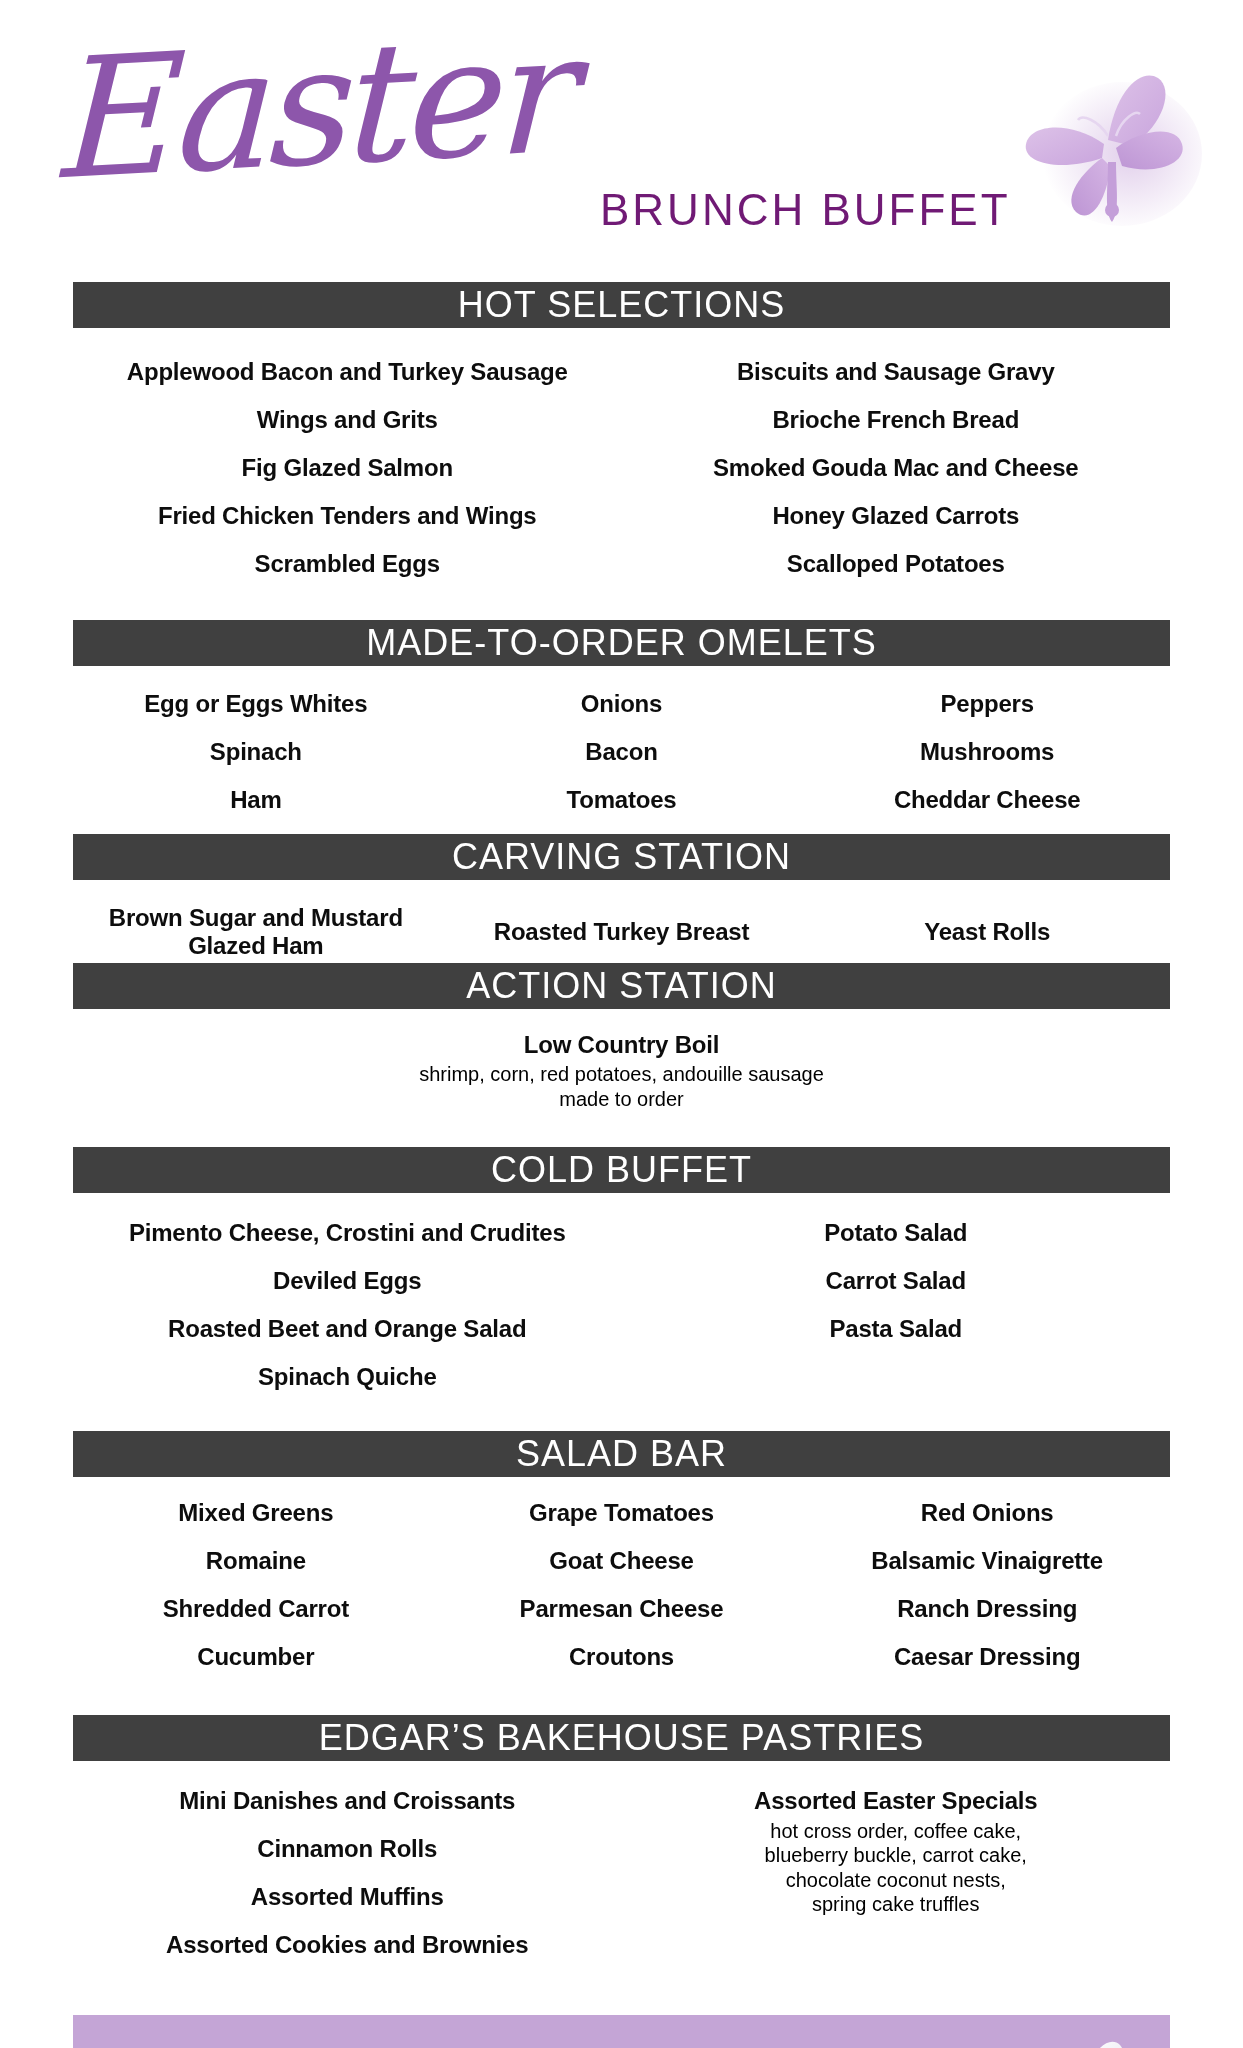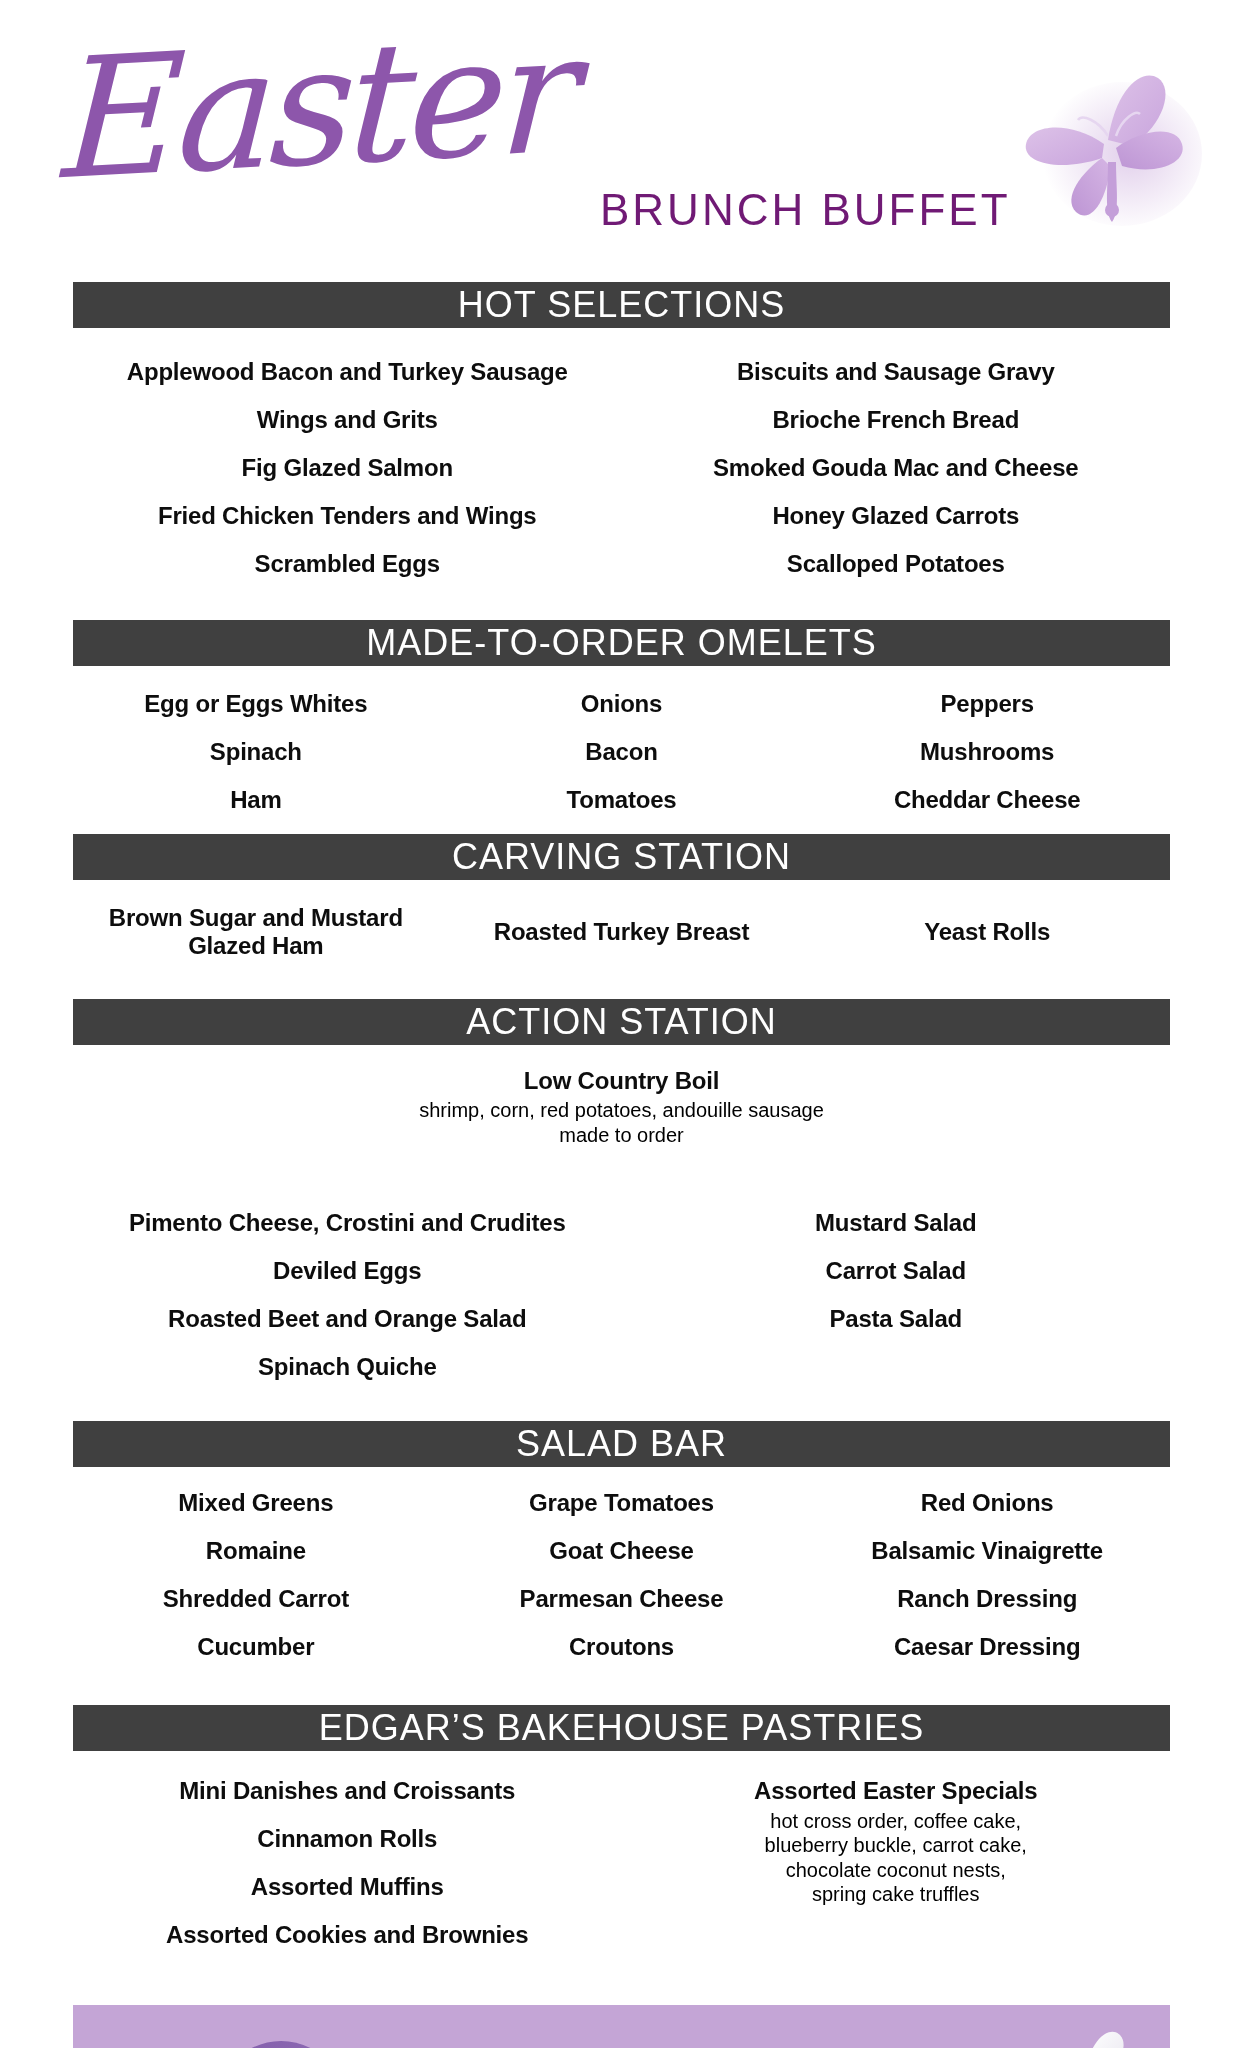--- a/index.html
+++ b/index.html
@@ -75,21 +75,21 @@
   }
 
   .pad-hot { padding:30px 0 28px; }
   .pad-hot .item { margin-bottom:20px; }
   .pad-hot .col .item:last-child { margin-bottom:0; }
 
   .pad-om { padding:24px 0 20px; }
   .pad-om .item { margin-bottom:20px; }
   .pad-om .col .item:last-child { margin-bottom:0; }
 
-  .pad-carv { padding:24px 0 40px; align-items:center; }
+  .pad-carv { padding:24px 0 4px; align-items:center; }
   .pad-act { padding:22px 0 22px; flex-direction:column; align-items:center; }
   .pad-act .item { margin-bottom:3px; }
 
   .pad-cold { padding:26px 0 26px; }
   .pad-cold .item { margin-bottom:20px; }
   .pad-cold .col .item:last-child { margin-bottom:0; }
 
   .pad-salad { padding:22px 0 22px; }
   .pad-salad .item { margin-bottom:20px; }
   .pad-salad .col .item:last-child { margin-bottom:8px; }
@@ -211,29 +211,32 @@
     <div class="band-title">ACTION STATION</div>
   </div>
   <div class="items pad-act">
     <div class="item">Low Country Boil</div>
     <div class="sub">shrimp, corn, red potatoes, andouille sausage</div>
     <div class="sub">made to order</div>
   </div>
 
   <div class="gap-sm"></div>
 
+  <div class="band">
+    <div class="band-title">COLD BUFFET</div>
+  </div>
   <div class="items pad-cold">
     <div class="col">
       <div class="item">Pimento Cheese, Crostini and Crudites</div>
       <div class="item">Deviled Eggs</div>
       <div class="item">Roasted Beet and Orange Salad</div>
       <div class="item">Spinach Quiche</div>
     </div>
     <div class="col">
-      <div class="item">Mustard Salad</div>
+      <div class="item">Potato Salad</div>
       <div class="item">Carrot Salad</div>
       <div class="item">Pasta Salad</div>
     </div>
   </div>
 
   <div class="gap-sm"></div>
 
   <div class="band">
     <div class="band-title">SALAD BAR</div>
   </div>

